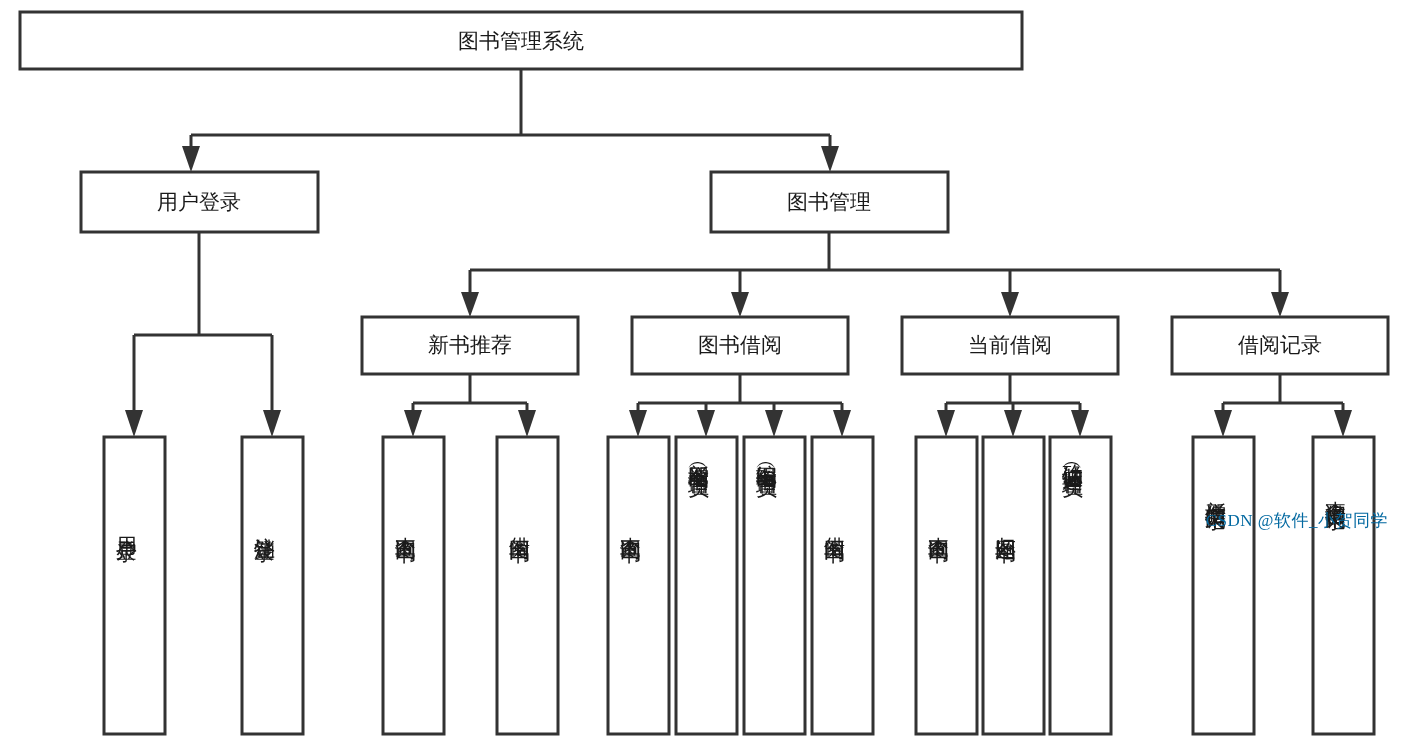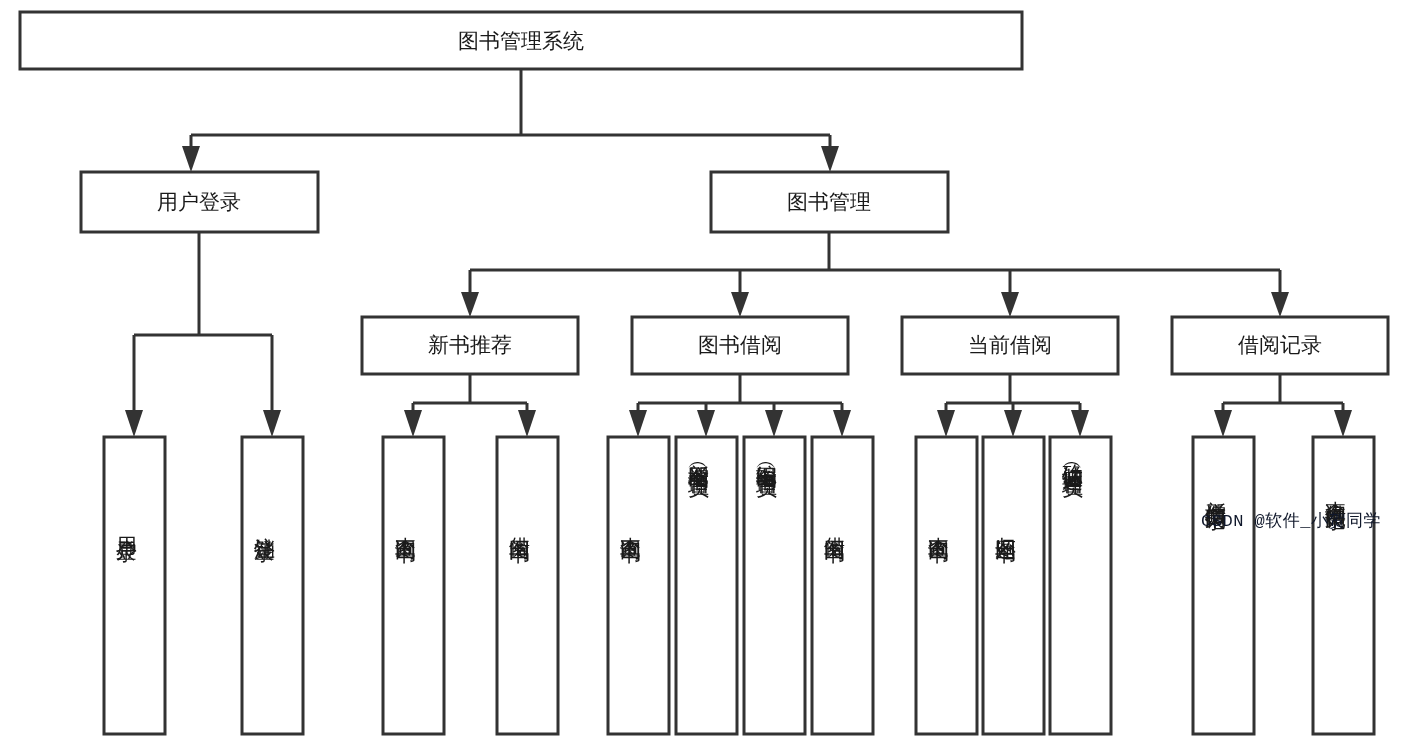--- a/index.html
+++ b/index.html
@@ -58,25 +58,25 @@
     font-size: 21px;
     line-height: 1.12;
     color: #1a1a1a;
     letter-spacing: 2px;
     white-space: nowrap;
     text-align: left;
     pointer-events: none;
   }
   .watermark {
     position: absolute;
-    right: 24px;
+    right: 17px;
     bottom: 6px;
-    font-family: Liberation Mono, monospace;
+    font-family: Liberation Serif, serif;
     font-size: 17px;
-    color: #0f172a;
+    color: #0369a1;
     letter-spacing: 0.5px;
     white-space: nowrap;
   }
 </style>
 </head>
 <body>
 
 <div id="diagram-root">
 
   <svg id="tree-svg" viewBox="0 0 1405 747">

